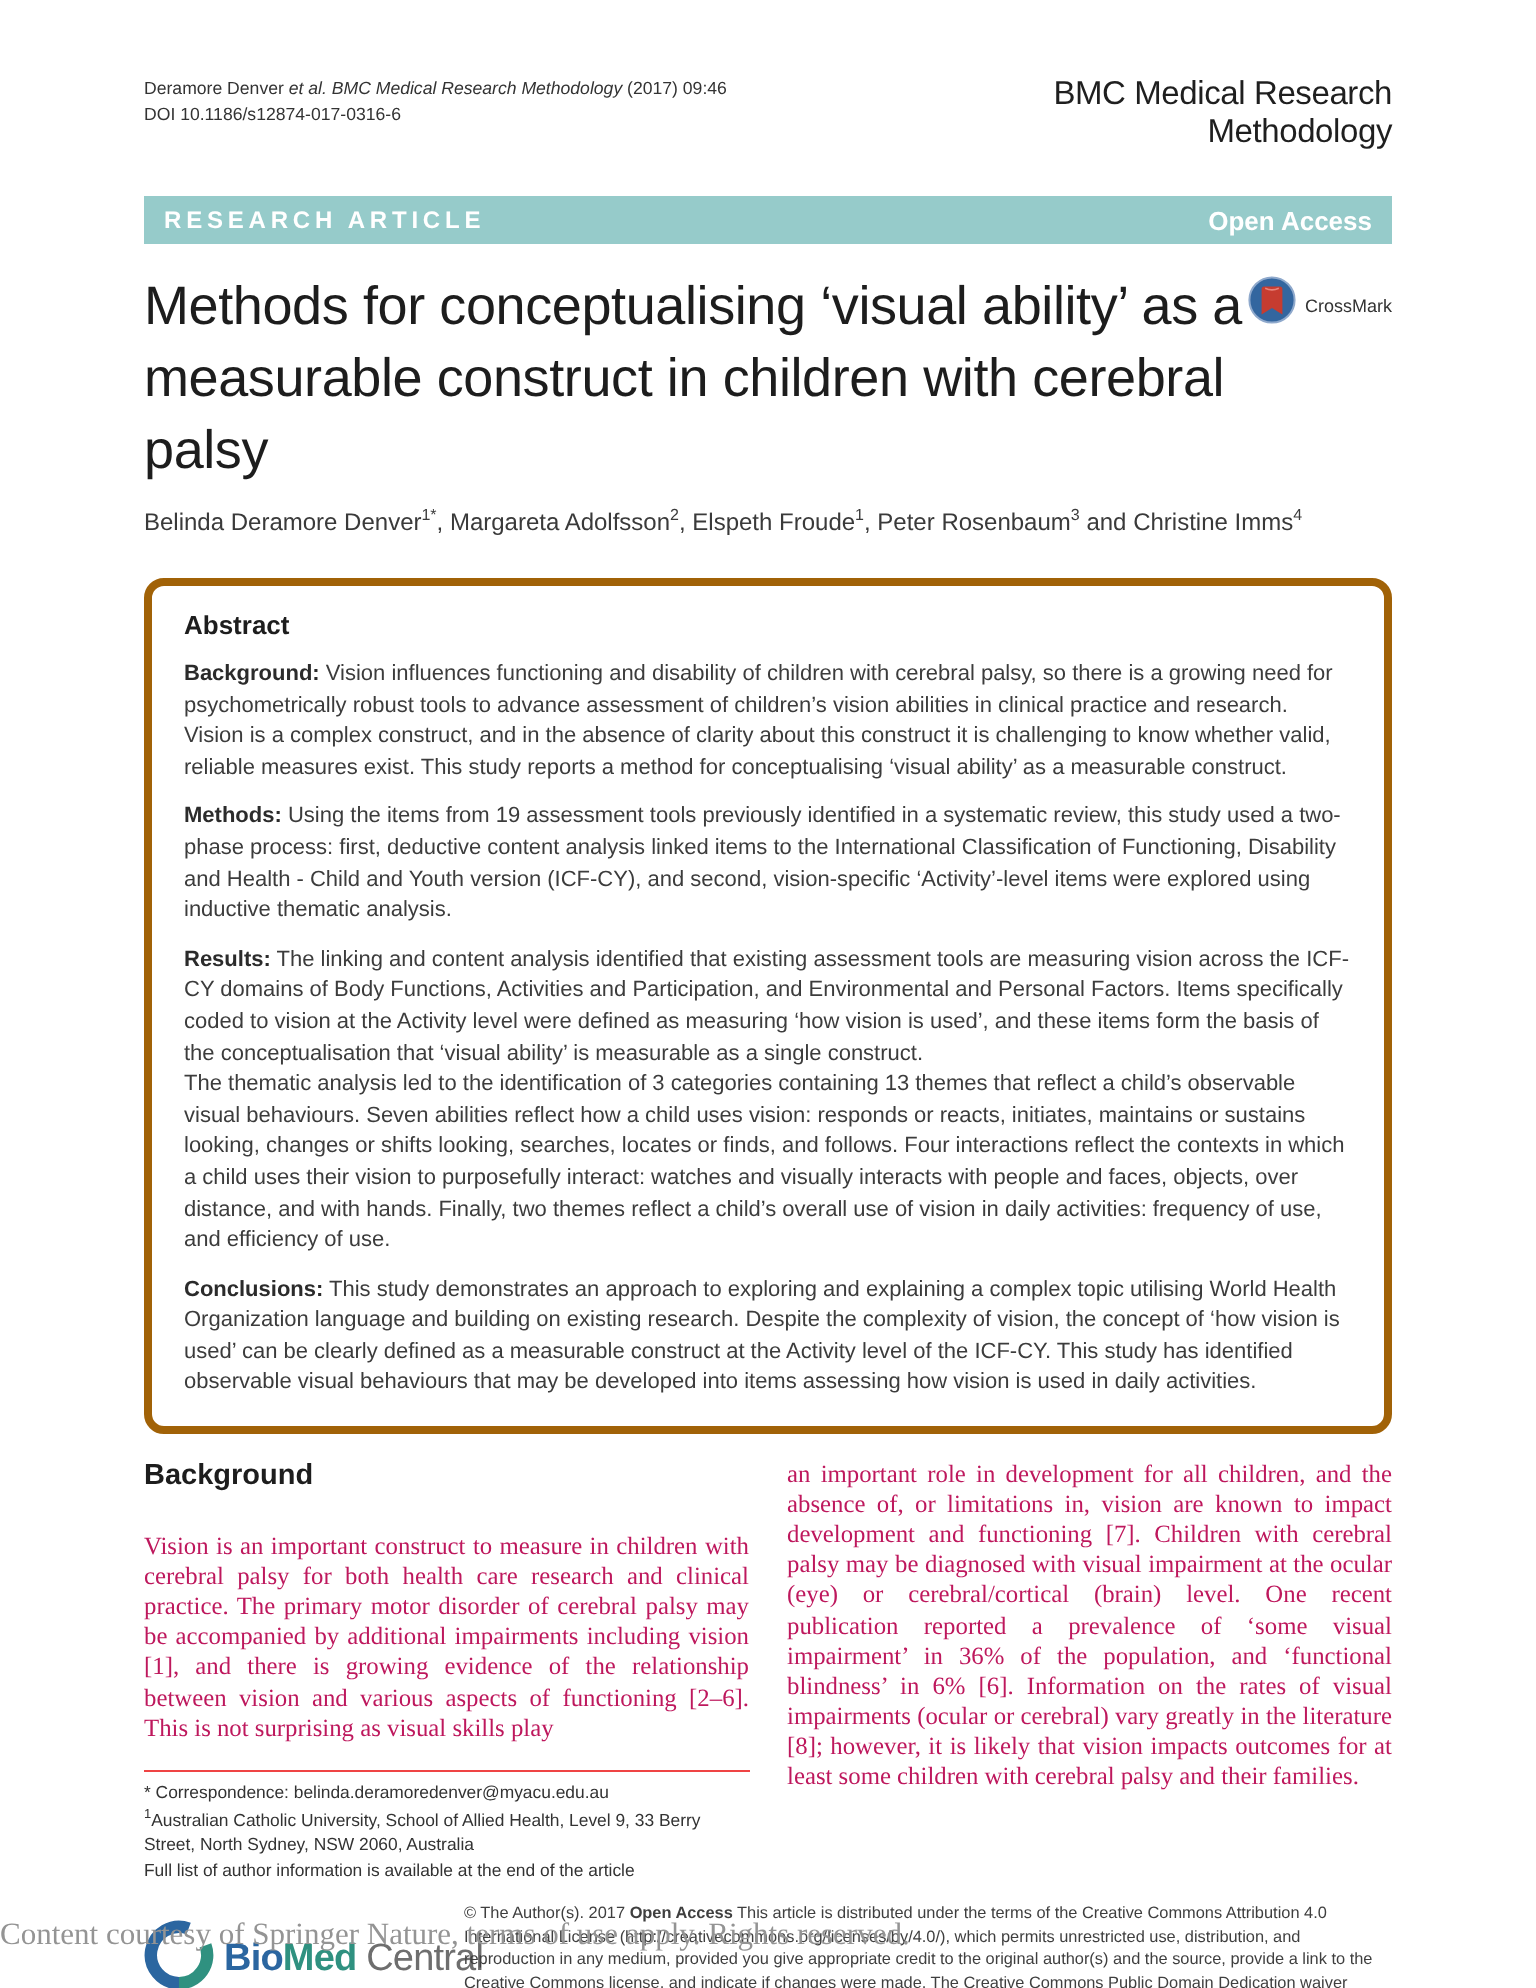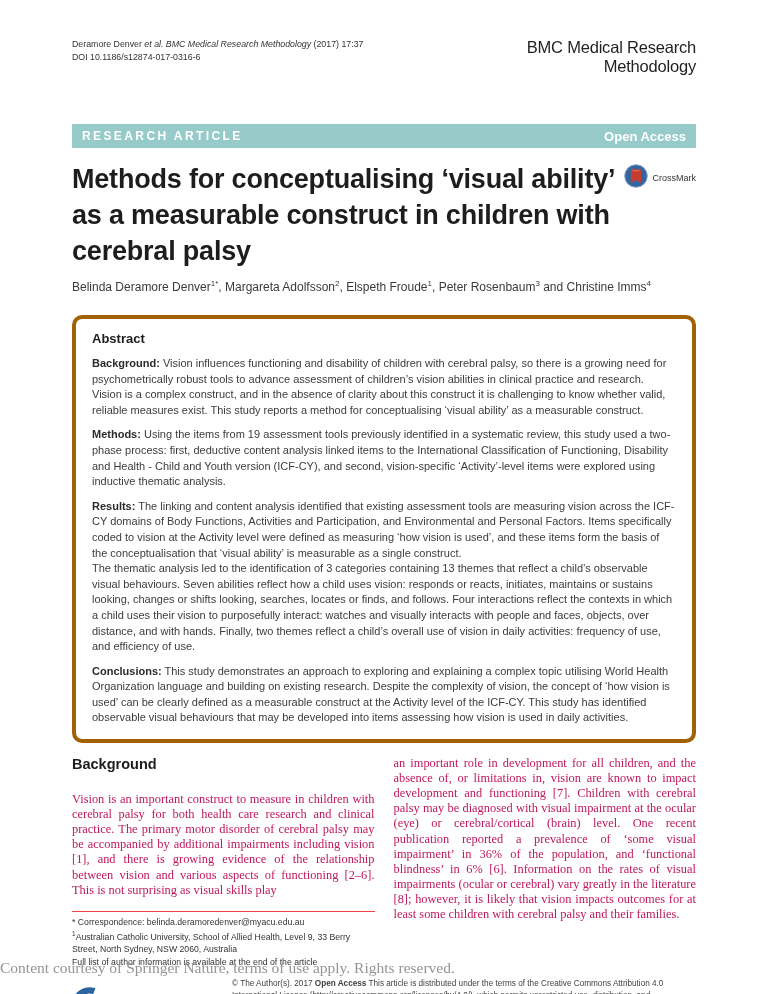--- a/index.html
+++ b/index.html
@@ -12,30 +12,30 @@
   .content { margin:0 72px; width:624px; }
 
   
   .header { display:flex; justify-content:space-between; padding-top:38px; }
   .cite { font-size:8.8px; line-height:13px; color:#333; }
   .cite .it { font-style:italic; }
   .journal { font-size:16.5px; line-height:19px; color:#1f1f1f; text-align:right; letter-spacing:-0.2px; }
 
   
   .banner {
-    margin-top:48px; height:24px; background:#96cbca; color:#ffffff;
+    margin-top:22px; height:24px; background:#96cbca; color:#ffffff;
     display:flex; justify-content:space-between; align-items:center; padding:0 10px;
   }
   .banner-type { font-size:12px; font-weight:bold; letter-spacing:2.4px; }
   .banner-access { font-size:13px; font-weight:bold; }
 
   
   .title-row { position:relative; margin-top:13px; }
   .title {
-    width:578px; font-size:27px; line-height:36px; font-weight:700;
+    width:578px; font-size:27px; line-height:36px; font-weight:400;
     color:#1d1d1d; letter-spacing:-0.2px;
   }
   .crossmark { position:absolute; right:0; top:3px; display:flex; align-items:center; gap:4px; cursor:pointer; }
   .crossmark-label { font-size:9px; color:#333; }
 
   .authors { margin-top:10px; font-size:12px; color:#3a3a3a; }
   .authors sup { font-size:8px; }
 
   
   .abstract {
@@ -78,21 +78,21 @@
     font-family:"Liberation Serif", serif; font-size:15.5px; color:#949494;
   }
 </style>
 </head>
 <body>
 
 <div class="content">
 
   <div class="header">
     <div class="cite">
-      <div><span>Deramore Denver </span><span class="it">et al. BMC Medical Research Methodology</span><span> (2017) 17:37</span></div>
+      <div><span>Deramore Denver </span><span class="it">et al. BMC Medical Research Methodology</span><span> (2017) 09:46</span></div>
       <div>DOI 10.1186/s12874-017-0316-6</div>
     </div>
     <div class="journal">
       <div>BMC Medical Research</div>
       <div>Methodology</div>
     </div>
   </div>
 
   <div class="banner">
     <span class="banner-type">RESEARCH ARTICLE</span>

